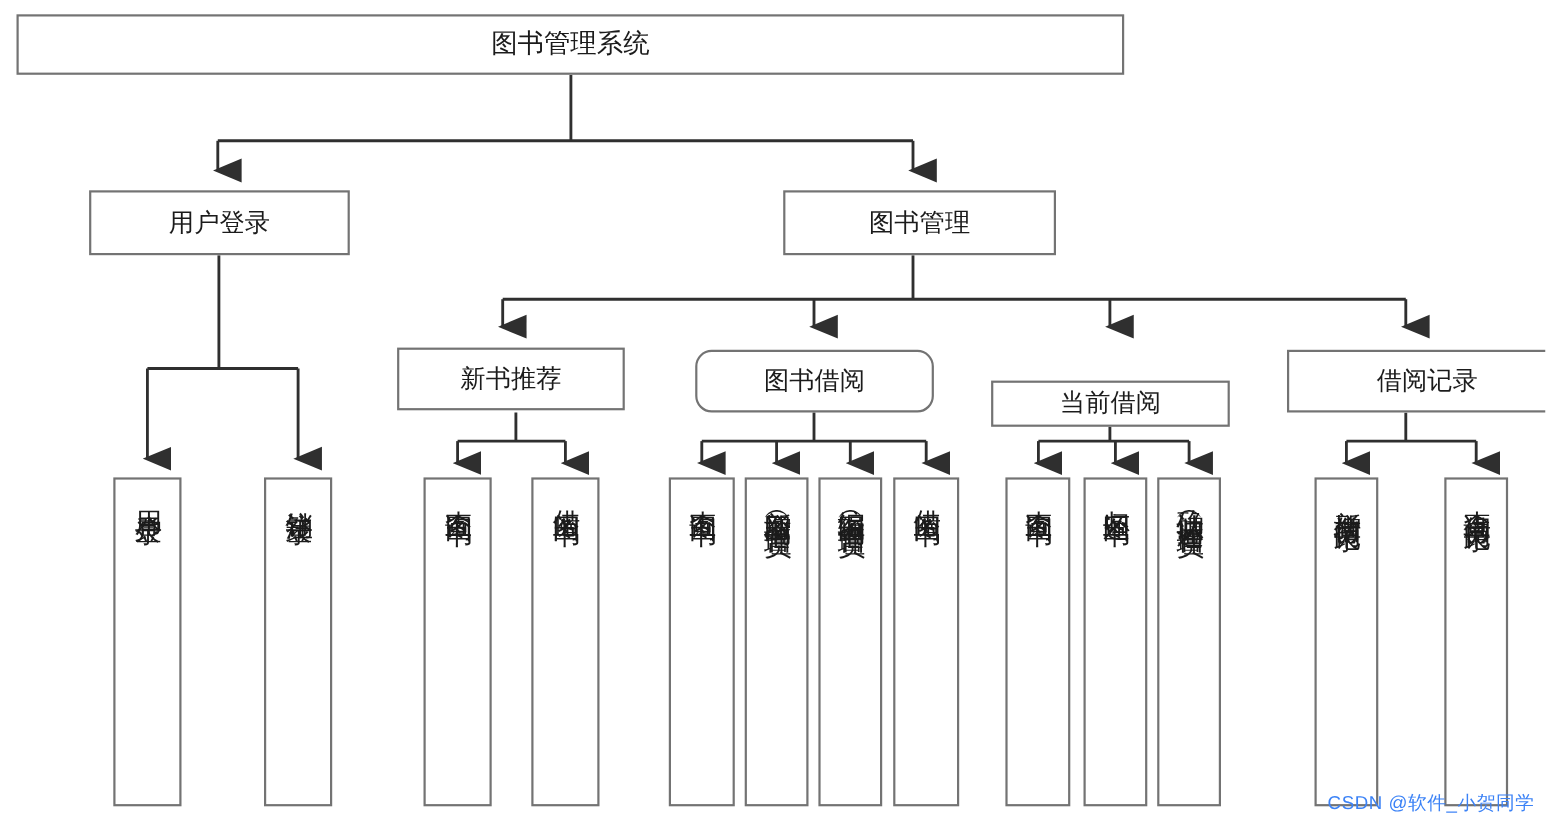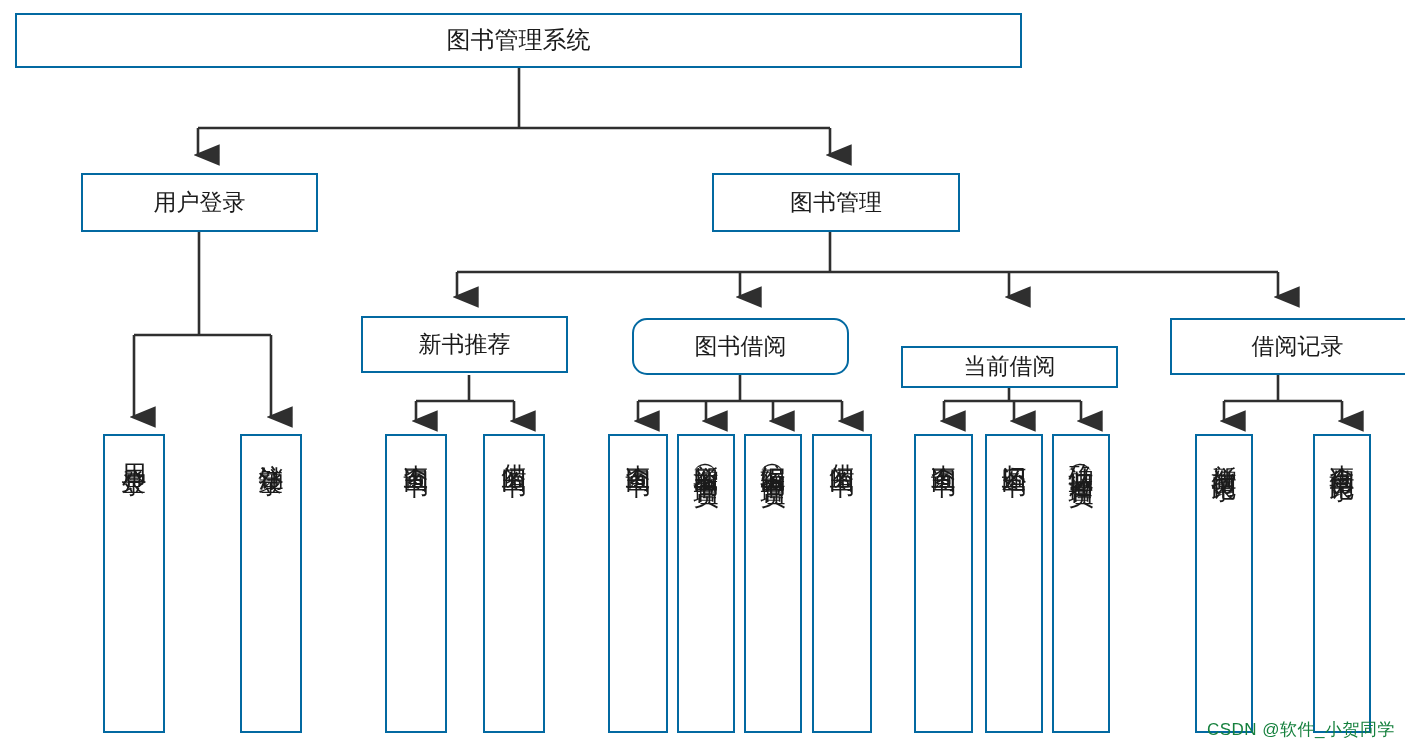--- a/index.html
+++ b/index.html
@@ -22,21 +22,21 @@
     left: 0;
     top: 0;
     width: 1405px;
     height: 747px;
     pointer-events: none;
   }
   .node {
     position: absolute;
     box-sizing: border-box;
     background: #ffffff;
-    border: 2px solid #0369a1;
+    border: 2px solid #737373;
     display: flex;
     align-items: center;
     justify-content: center;
     color: #1b1b1b;
   }
   .node-label {
     display: block;
     text-align: center;
     line-height: 1.18;
     white-space: nowrap;
@@ -58,21 +58,21 @@
     font-size: 25px;
     letter-spacing: 3px;
     line-height: 1;
     white-space: nowrap;
   }
   .watermark {
     position: absolute;
     right: 10px;
     bottom: 6px;
     font-size: 17px;
-    color: #15803d;
+    color: #3b82f6;
     letter-spacing: 0.5px;
     white-space: nowrap;
   }
 </style>
 </head>
 <body>
 
 <div id="canvas">
 
   <svg id="wires" viewBox="0 0 1405 747" xmlns="http://www.w3.org/2000/svg">

